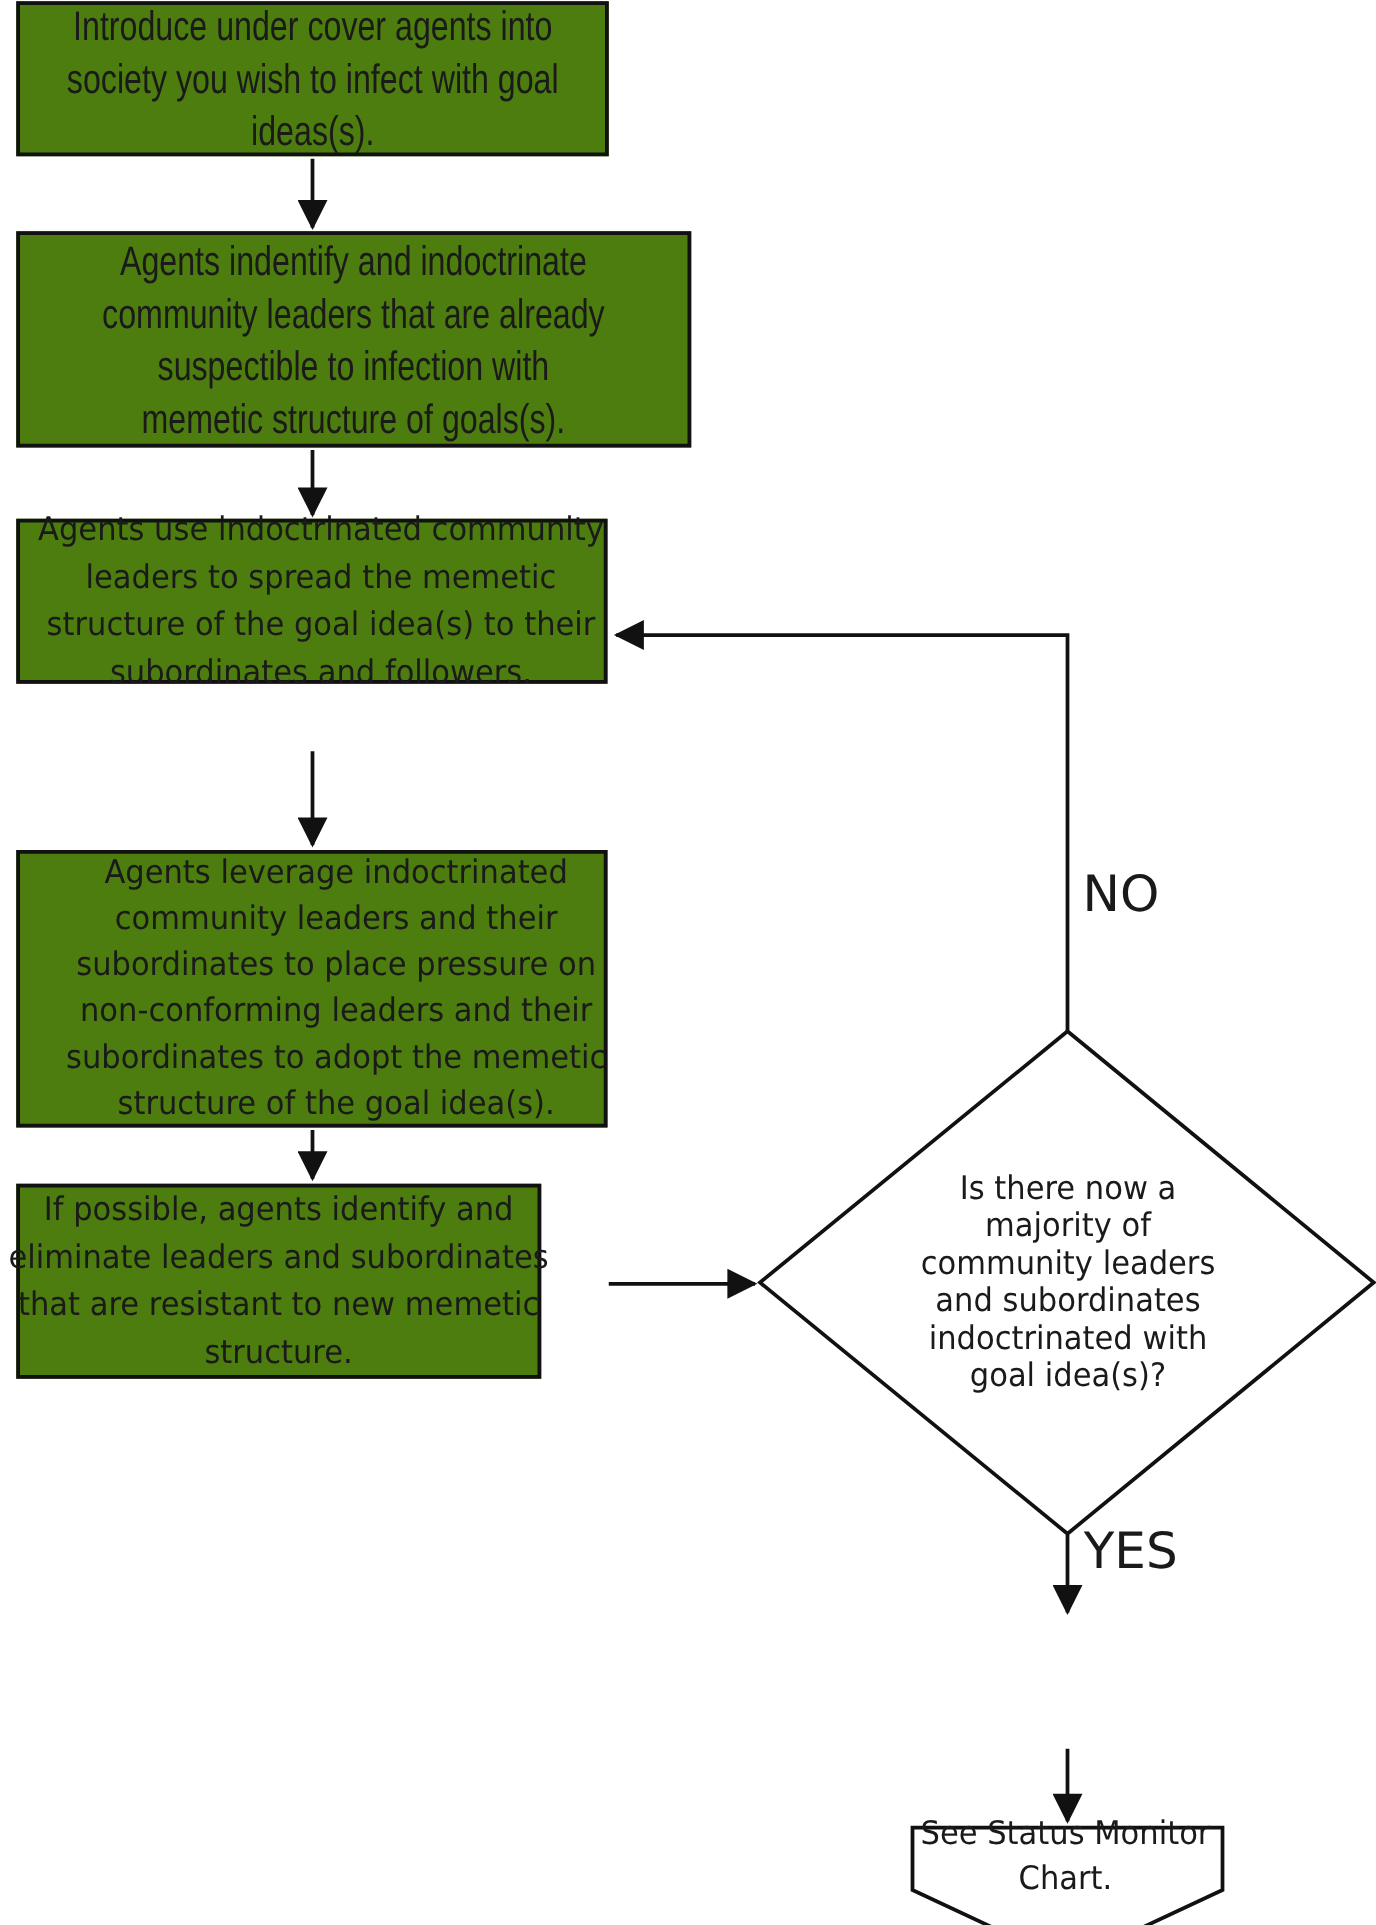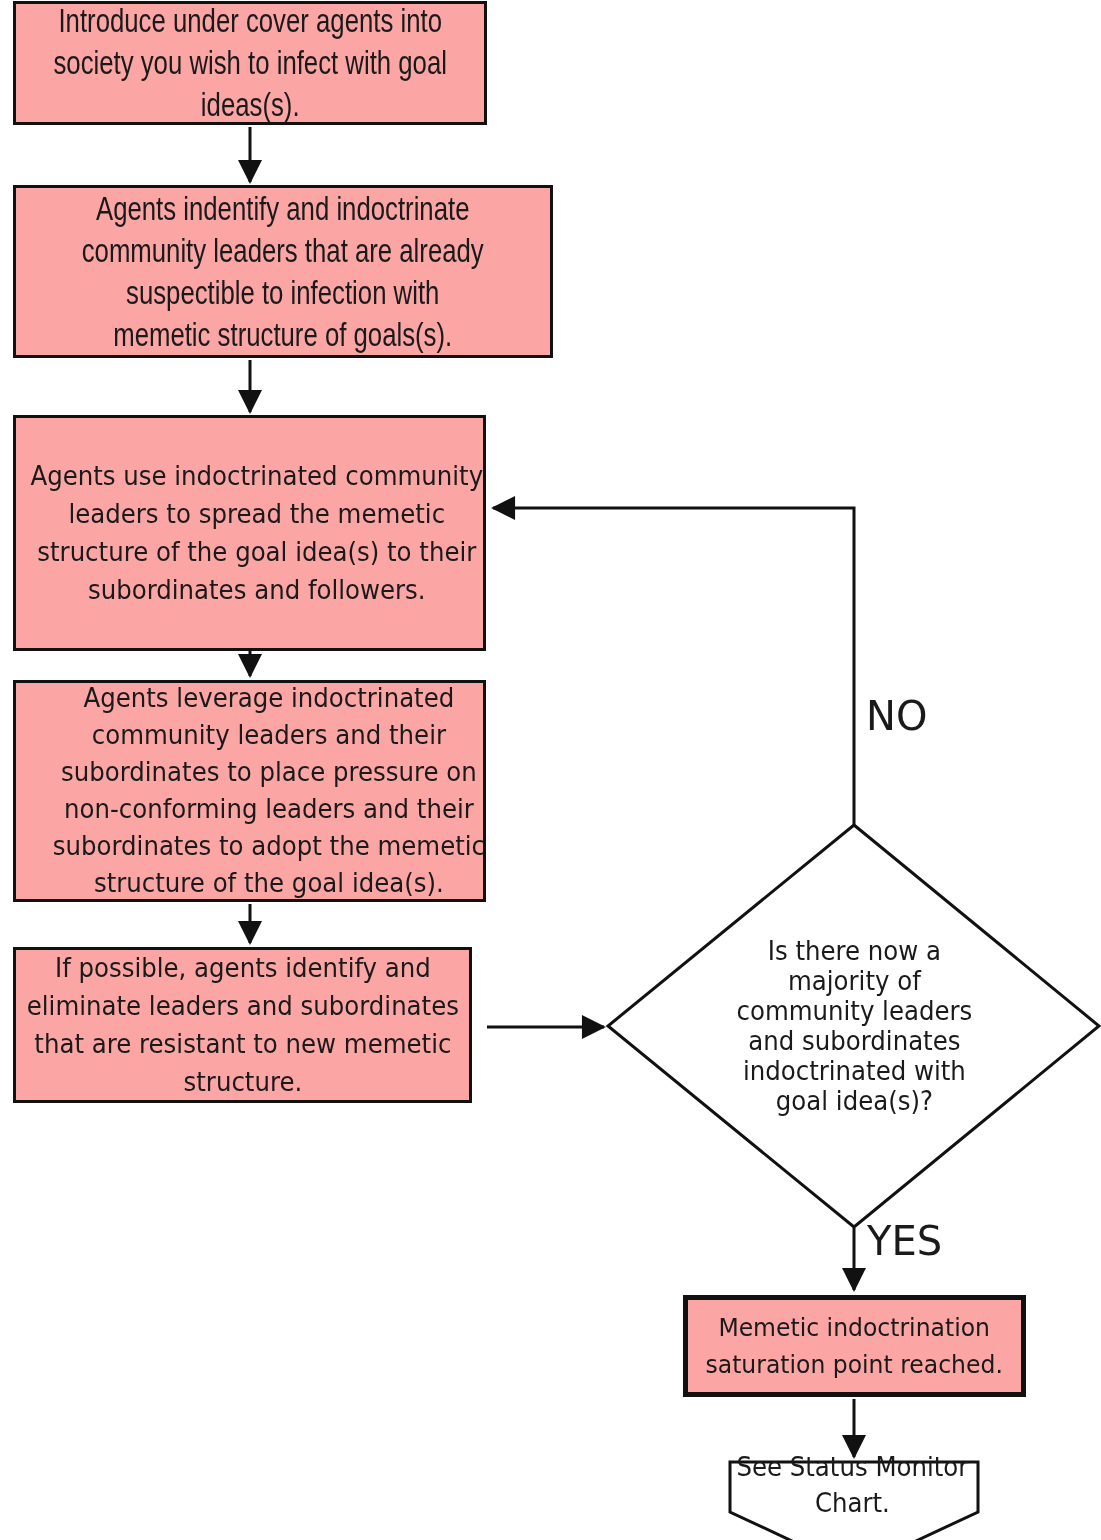--- a/index.html
+++ b/index.html
@@ -18,21 +18,21 @@
   #connector-layer {
     position: absolute;
     left: 0;
     top: 0;
     width: 1101px;
     height: 1540px;
   }
   .node {
     position: absolute;
     box-sizing: border-box;
-    background: #fca5a5;
+    background: #4d7c0f;
     border: 3px solid #111;
     display: flex;
     align-items: center;
     justify-content: center;
     text-align: center;
   }
   .node.thick {
     border-width: 5px;
   }
   .txt {
@@ -137,47 +137,43 @@
 ideas(s).</span>
   </div>
 
   <div class="node" style="left:13px; top:185px; width:540px; height:173px;">
     <span class="txt f-myriad">Agents indentify and indoctrinate
 community leaders that are already
 suspectible to infection with
 memetic structure of goals(s).</span>
   </div>
 
-  <div class="node" style="left:13px; top:415px; width:473px; height:236px;padding-left:14px;">
+  <div class="node" style="left:13px; top:415px; width:473px; height:132px;padding-left:14px;">
     <span class="txt f-dejavu">Agents use indoctrinated community
 leaders to spread the memetic
 structure of the goal idea(s) to their
 subordinates and followers.</span>
   </div>
 
   <div class="node" style="left:13px; top:680px; width:473px; height:222px;padding-left:39px;">
     <span class="txt f-dejavu lh37">Agents leverage indoctrinated
 community leaders and their
 subordinates to place pressure on
 non-conforming leaders and their
 subordinates to adopt the memetic
 structure of the goal idea(s).</span>
   </div>
 
-  <div class="node" style="left:13px; top:947px; width:459px; height:156px;">
+  <div class="node" style="left:13px; top:947px; width:420px; height:156px;">
     <span class="txt f-dejavu">If possible, agents identify and
 eliminate leaders and subordinates
 that are resistant to new memetic
 structure.</span>
   </div>
 
-  <div class="node thick" style="left:683px; top:1295px; width:343px; height:102px;">
-    <span class="txt f-small">Memetic indoctrination
-saturation point reached.</span>
-  </div>
 
   <div class="diamond-text">
     <span class="txt f-dejavu">Is there now a
 majority of
 community leaders
 and subordinates
 indoctrinated with
 goal idea(s)?</span>
   </div>
 

